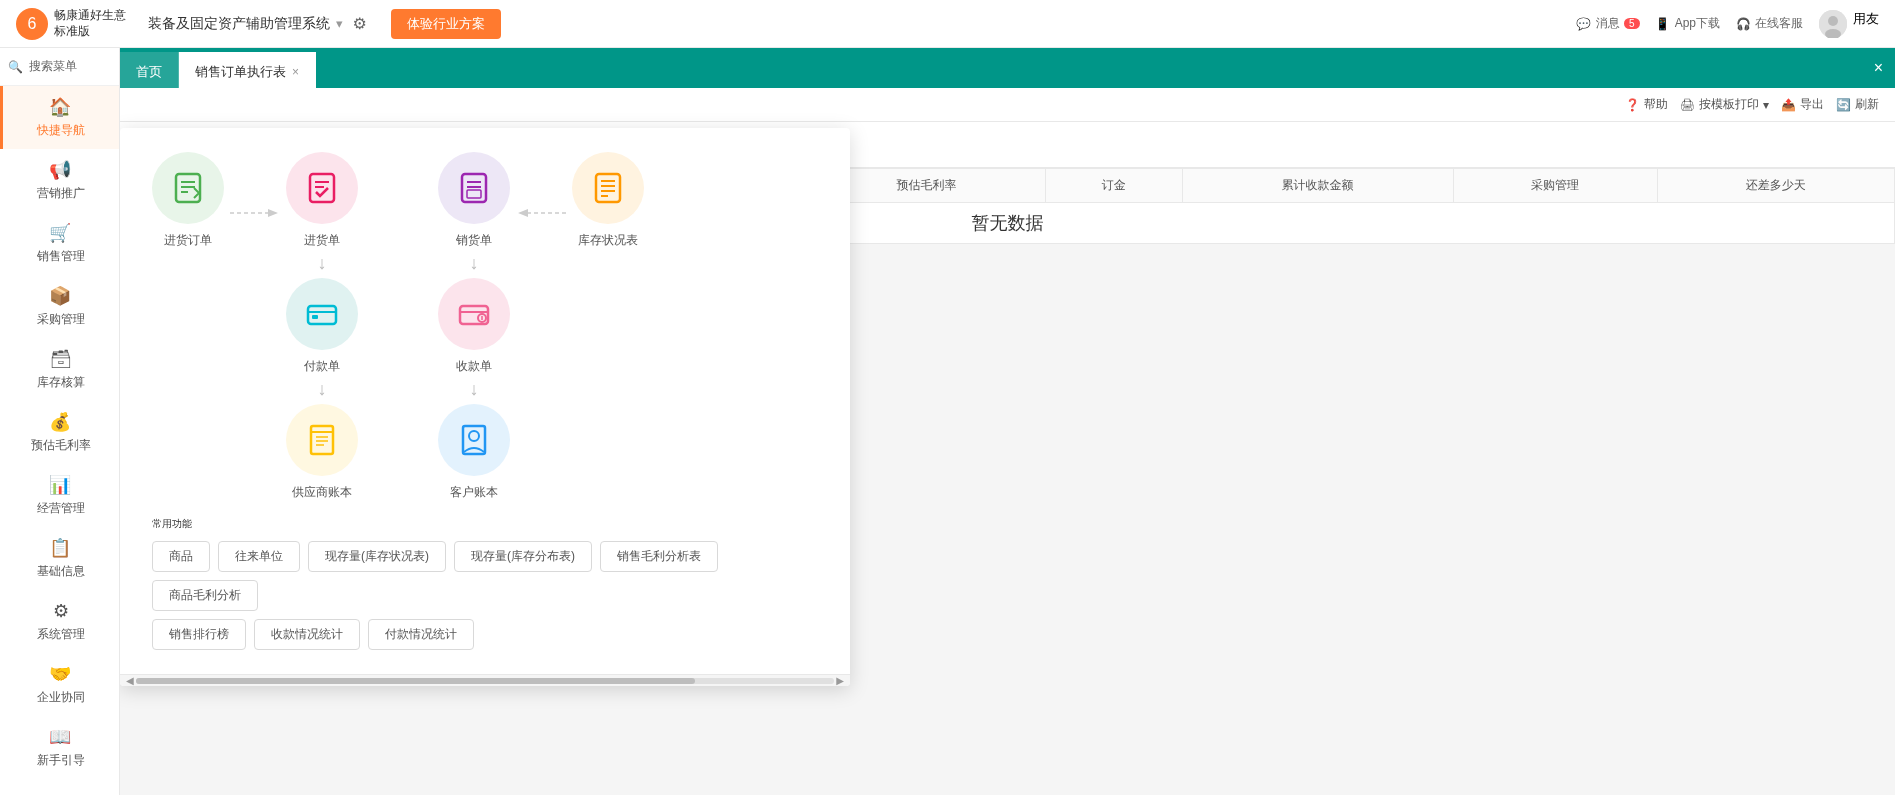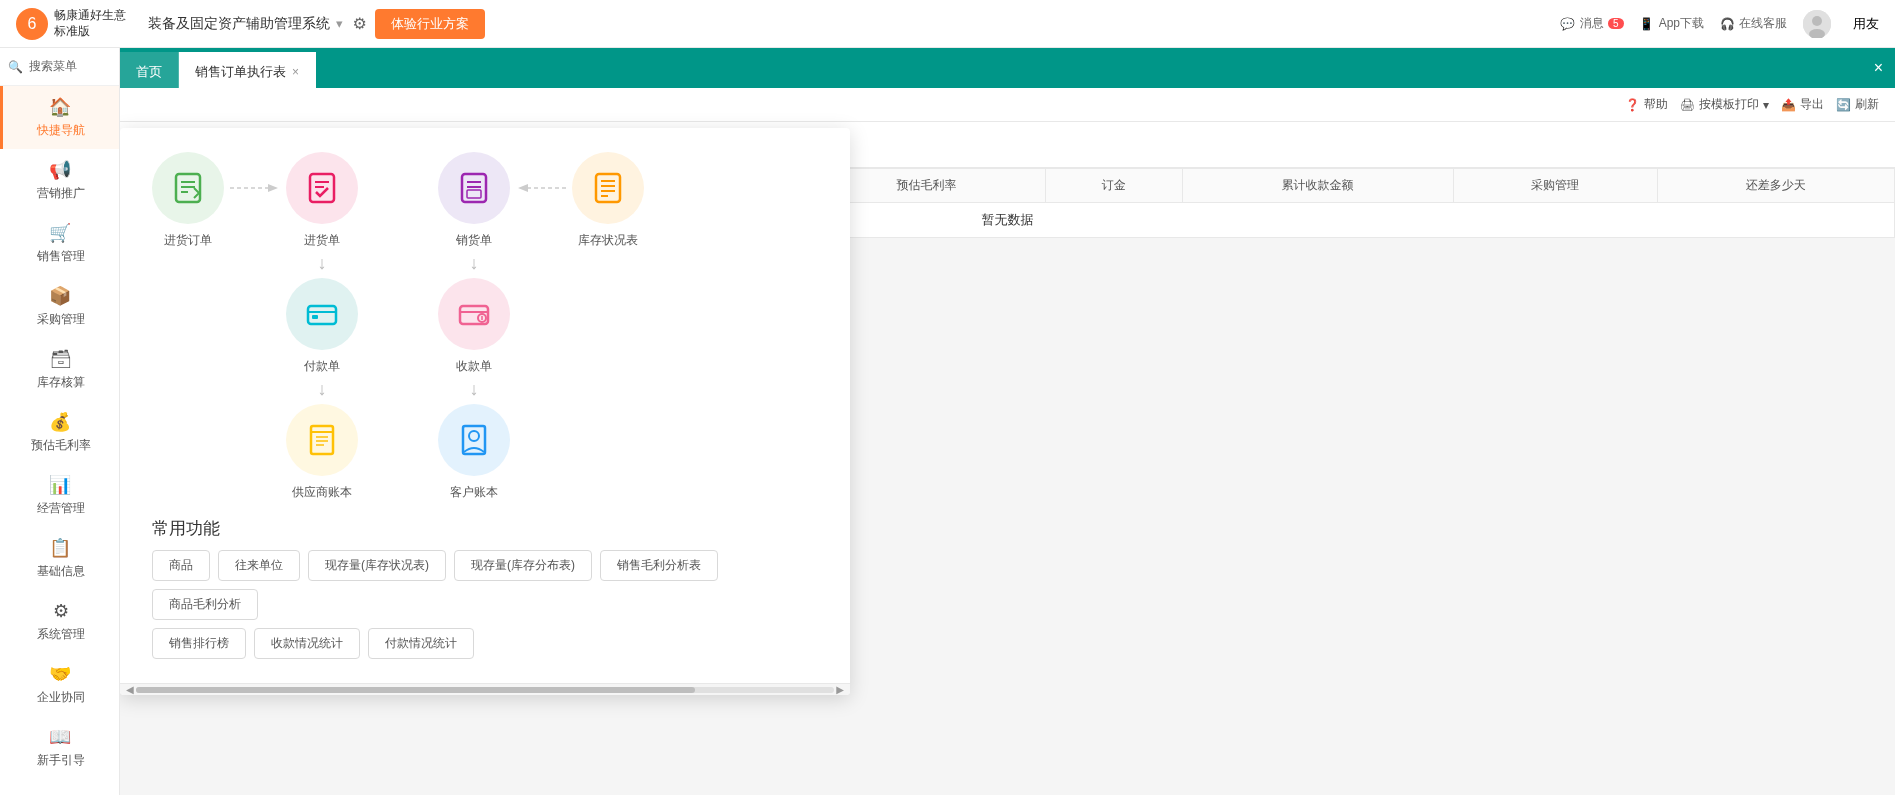--- a/index.html
+++ b/index.html
@@ -160,21 +160,21 @@
       color: #555;
       font-weight: 500;
       white-space: nowrap;
     }
     .data-table td {
       border: 1px solid #e8e8e8;
       padding: 8px 12px;
       text-align: center;
       color: #333;
     }
-    .no-data { text-align: center; color: #999; padding: 40px; font-size: 13px; }
+    .no-data { text-align: center; color: #999; padding: 40px; font-size: 18px; }
 
     
     .quick-modal {
       position: absolute;
       top: 40px;
       left: 0;
       width: 730px;
       background: #fff;
       border-radius: 4px;
       box-shadow: 0 4px 20px rgba(0,0,0,0.15);
@@ -198,21 +198,21 @@
     .circle-orange { background: #fff3e0; }
     .circle-teal { background: #e0f2f1; }
     .circle-pink { background: #fce4ec; }
     .circle-yellow { background: #fff8e1; }
     .circle-lightblue { background: #e3f2fd; }
 
     .flow-label { font-size: 12px; color: #555; text-align: center; margin-top: 4px; }
 
     
     .common-section { margin-top: 8px; }
-    .common-title { font-size: 17px; color: #333; margin-bottom: 10px; }
+    .common-title { font-size: 10px; color: #333; margin-bottom: 10px; }
     .common-buttons { display: flex; flex-wrap: wrap; gap: 8px; }
     .common-btn {
       border: 1px solid #d9d9d9;
       border-radius: 4px;
       padding: 6px 16px;
       font-size: 12px;
       color: #555;
       cursor: pointer;
       background: #fff;
     }
@@ -261,37 +261,37 @@
     <div class="logo-text">
       <div>畅康通好生意</div>
       <div>标准版</div>
     </div>
   </div>
 
   <span style="font-size:14px;color:#333;margin-left:12px;">装备及固定资产辅助管理系统</span>
   <span style="margin-left:6px;color:#999;cursor:pointer;">▾</span>
   <span style="margin-left:10px;color:#666;cursor:pointer;font-size:16px;">⚙</span>
 
-  <button class="experience-btn" style="margin-left:8px;">体验行业方案</button>
+  <button class="experience-btn" style="margin-left:24px;">体验行业方案</button>
 
   <div class="header-right">
     <div class="header-btn">
       <span>💬</span>
       <span>消息</span>
       <span class="badge">5</span>
     </div>
     <div class="header-btn">
       <span>📱</span>
       <span>App下载</span>
     </div>
     <div class="header-btn">
       <span>🎧</span>
       <span>在线客服</span>
     </div>
-    <div style="display:flex;align-items:center;gap:22px;">
+    <div style="display:flex;gap:6px;">
       <div class="user-avatar">
         <svg width="28" height="28" viewBox="0 0 28 28">
             <circle cx="14" cy="14" r="14" fill="#e0e0e0"></circle>
             <circle cx="14" cy="11" r="5" fill="#bbb"></circle>
             <ellipse cx="14" cy="24" rx="8" ry="5" fill="#bbb"></ellipse>
           </svg>
       </div>
       <span>用友</span>
     </div>
   </div>
@@ -416,21 +416,21 @@
             <tr>
               <td colspan="10" class="no-data">暂无数据</td>
             </tr>
           </tbody>
         </table>
       </div>
 
       <div class="quick-modal">
         <div class="modal-content">
 
-          <div style="display:flex;align-items:flex-start;gap:0;">
+          <div style="display:flex;align-items:flex-end;gap:0;">
 
             <div style="display:flex;flex-direction:column;align-items:center;">
               <div class="node-wrap">
                 <div class="flow-circle circle-green">
                   <svg width="40" height="40" viewBox="0 0 40 40">
                       <rect x="8" y="6" width="24" height="28" rx="3" fill="none" stroke="#4caf50" stroke-width="2.5"></rect>
                       <line x1="13" y1="14" x2="27" y2="14" stroke="#4caf50" stroke-width="2"></line>
                       <line x1="13" y1="19" x2="27" y2="19" stroke="#4caf50" stroke-width="2"></line>
                       <line x1="13" y1="24" x2="20" y2="24" stroke="#4caf50" stroke-width="2"></line>
                       <polyline points="26,20 31,25 26,30" fill="none" stroke="#4caf50" stroke-width="2"></polyline>

